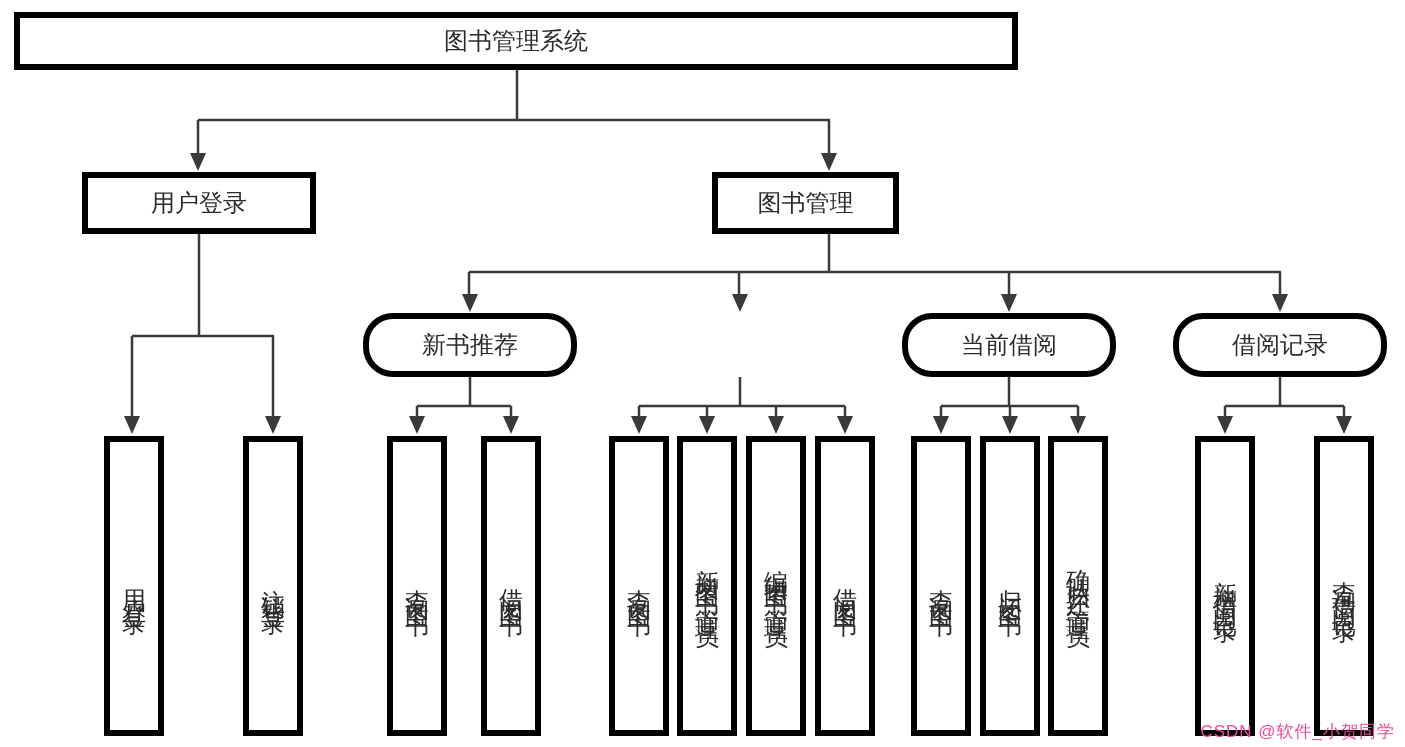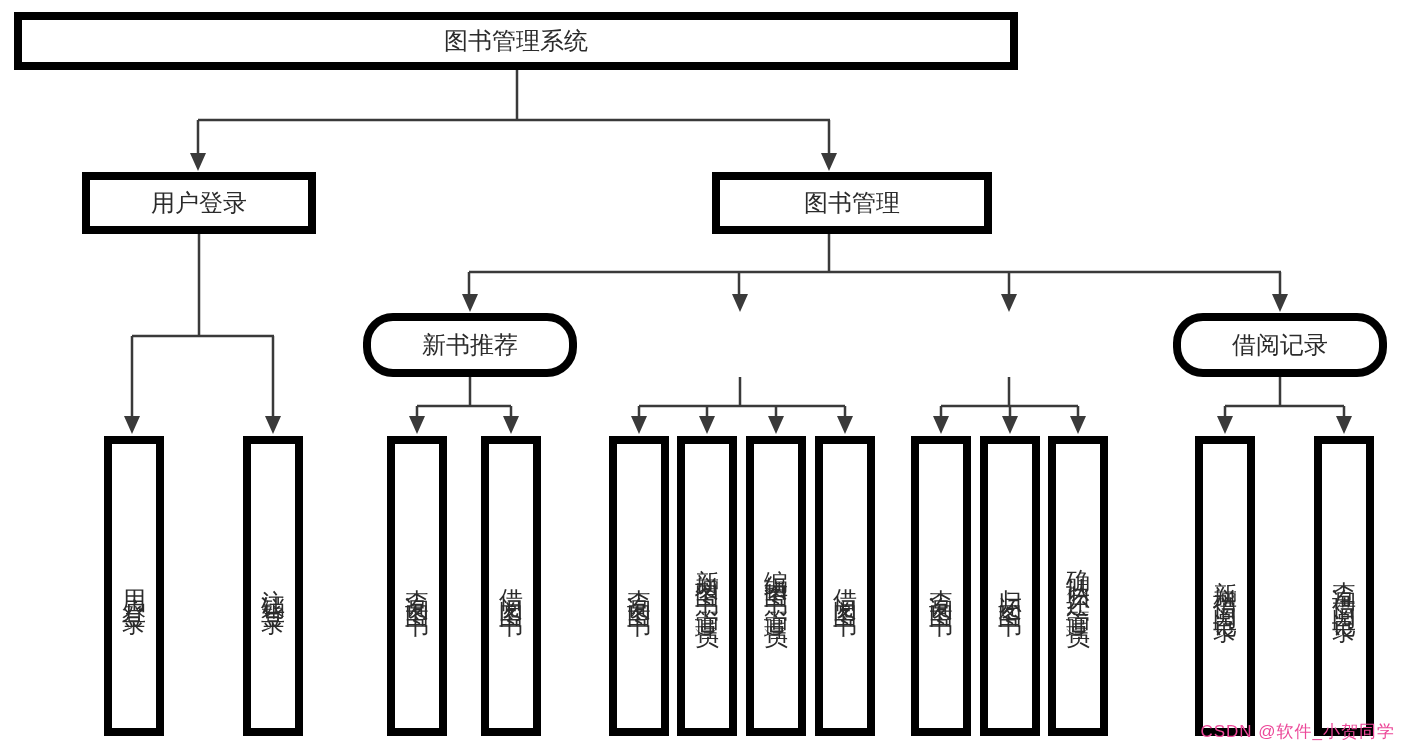--- a/index.html
+++ b/index.html
@@ -7,21 +7,21 @@
     position:relative;
     width:1405px;height:747px;
     background:#ffffff;
     overflow:hidden;
     font-family:"Liberation Sans","DejaVu Sans",sans-serif;
   }
   .connector-layer{position:absolute;left:0;top:0;z-index:1;}
   .box{
     position:absolute;
     box-sizing:border-box;
-    border:8px solid #000000;
+    border:6px solid #000000;
     background:#ffffff;
     display:flex;
     align-items:center;
     justify-content:center;
     color:#2b2b2b;
     z-index:2;
   }
   .box .hlabel{
     font-size:24px;
     line-height:1;
@@ -72,26 +72,29 @@
              M1217 416h16l-8 18z M1336 416h16l-8 18z"></path>
   </svg>
 
   <div class="box root">
     <span class="hlabel">图书管理系统</span>
   </div>
 
   <div class="box lvl2" style="left:82px;width:234px;">
     <span class="hlabel">用户登录</span>
   </div>
-  <div class="box lvl2" style="left:712px;width:280px;">
+  <div class="box lvl2" style="left:712px;width:187px;">
     <span class="hlabel">图书管理</span>
   </div>
 
   <div class="box lvl3" style="left:363px;width:214px;">
     <span class="hlabel">新书推荐</span>
+  </div>
+  <div class="box lvl3" style="left:902px;width:214px;">
+    <span class="hlabel">当前借阅</span>
   </div>
   <div class="box lvl3" style="left:1173px;width:214px;">
     <span class="hlabel">借阅记录</span>
   </div>
 
   <div class="box leaf" style="left:104px;">
     <span class="vlabel">用户登录</span>
   </div>
   <div class="box leaf" style="left:243px;">
     <span class="vlabel">注销登录</span>

